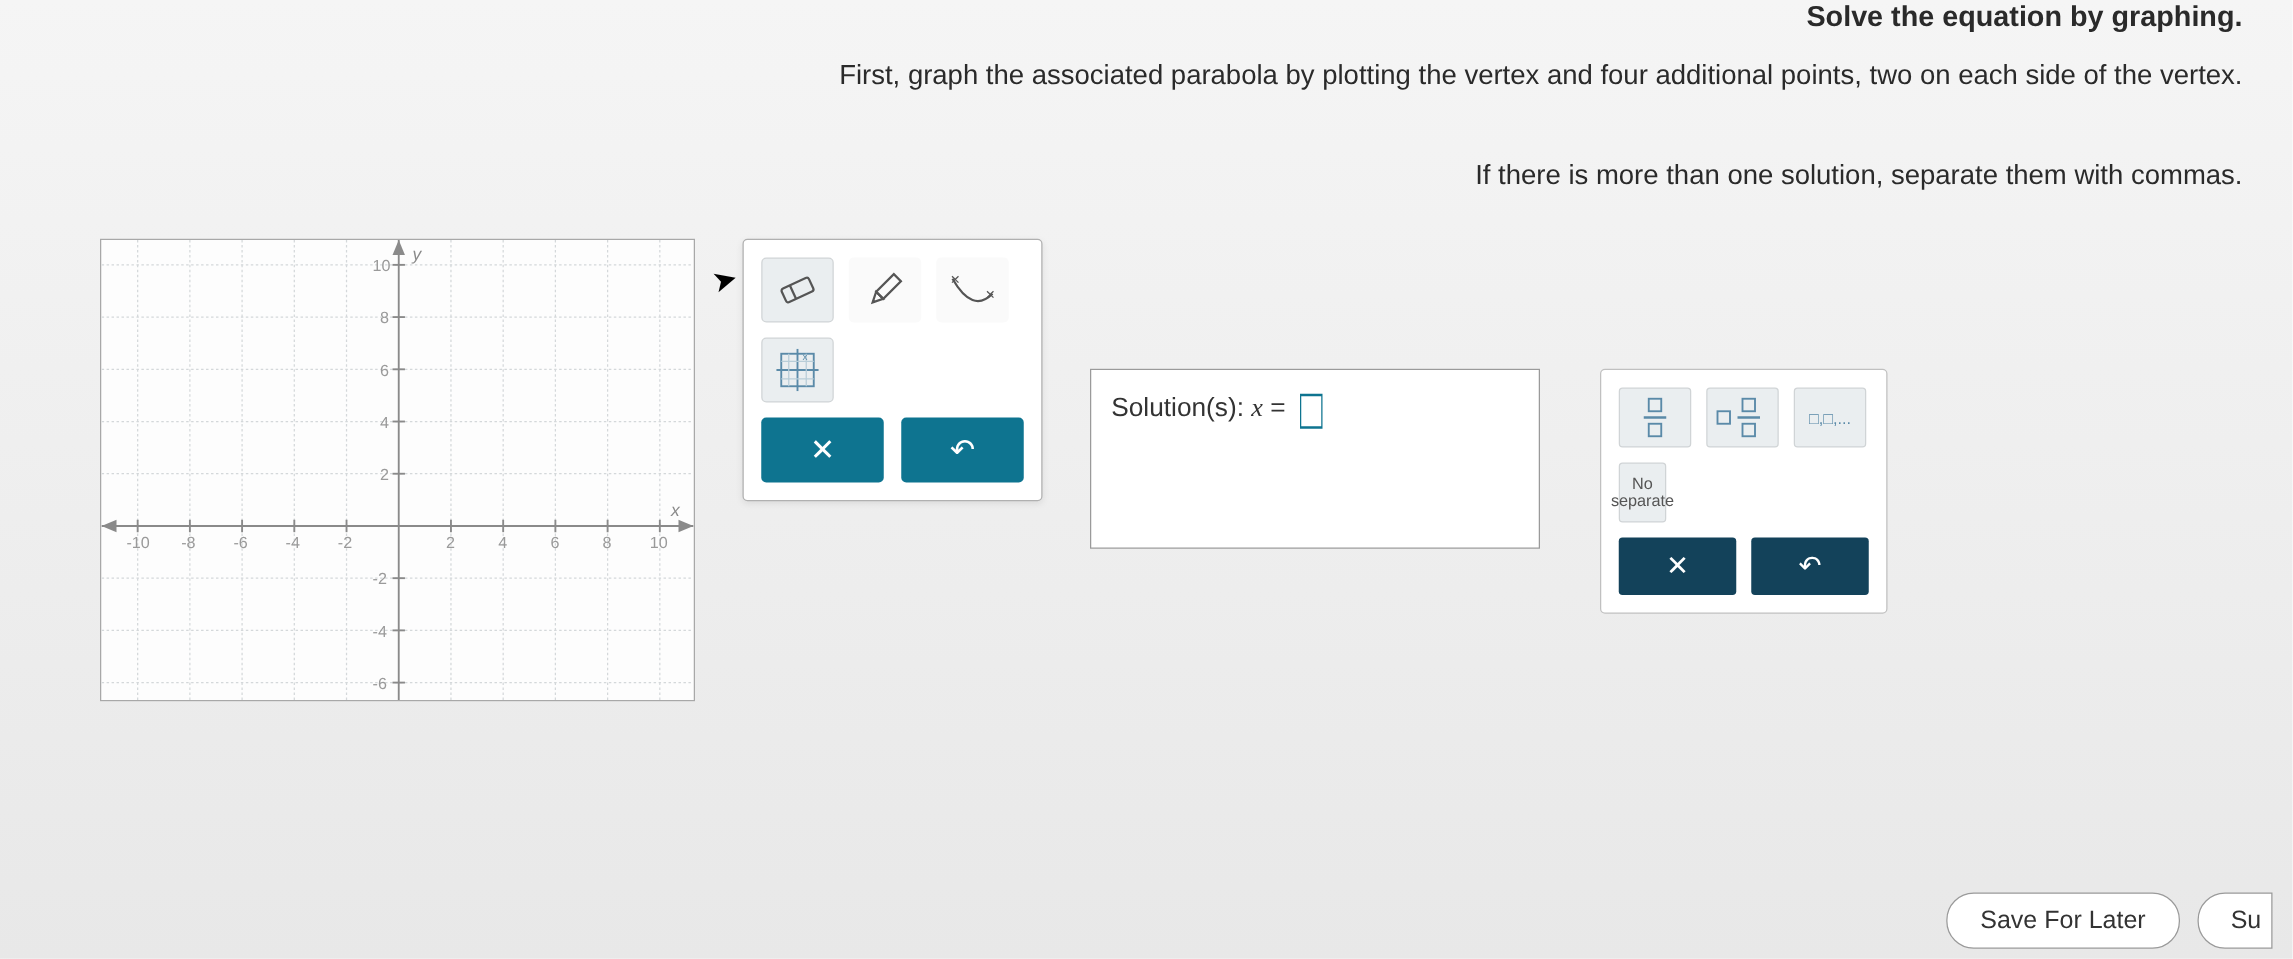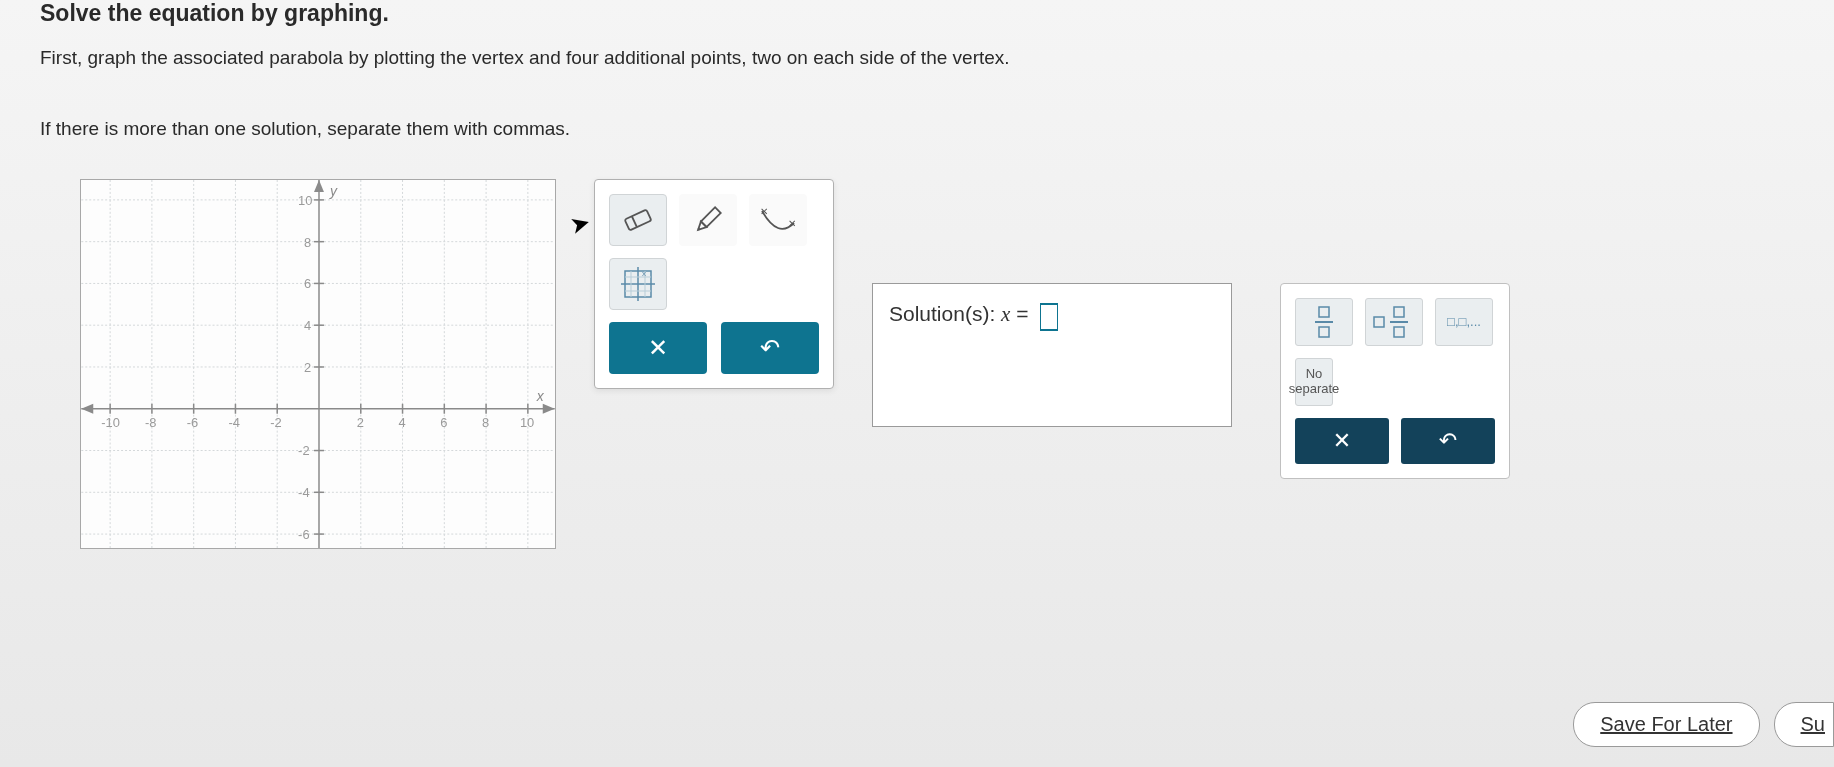--- a/index.html
+++ b/index.html
@@ -11,40 +11,41 @@
       font-family: Arial, sans-serif;
       background: linear-gradient(to bottom, #f5f5f5 0%, #e8e8e8 100%);
       color: #333;
       width: 1834px;
       height: 767px;
       overflow: hidden;
       position: relative;
     }
     .problem-text {
       padding: 0 40px;
+      text-align: right;
     }
     .main-instruction {
       font-size: 23px;
       font-weight: 600;
       color: #2a2a2a;
       margin-bottom: 18px;
     }
     .equation {
       font-size: 26px;
       font-style: italic;
       font-family: 'Times New Roman', serif;
       margin-left: 58px;
       margin-bottom: 24px;
     }
     .equation sup {
       font-size: 18px;
       vertical-align: super;
     }
     .sub-instruction {
-      font-size: 19px;
+      font-size: 22px;
       color: #2a2a2a;
       margin-bottom: 18px;
       line-height: 1.4;
     }
     .workspace {
       display: flex;
       align-items: flex-start;
       padding: 18px 40px 0 80px;
       gap: 38px;
     }
@@ -187,26 +188,25 @@
     .cursor-arrow {
       position: absolute;
       left: 570px;
       top: 210px;
       font-size: 24px;
       color: #000;
       transform: rotate(-15deg);
     }
     .footer {
       position: absolute;
-      bottom: 16px;
+      bottom: 4px;
       right: 0;
       display: flex;
       gap: 14px;
-      padding: 10px 0 4px 0;
-      text-decoration: underline;
+      padding: 10px 16px 4px 0;
     }
     .footer-btn {
       border: 1px solid #9a9a9a;
       background: #fff;
       border-radius: 22px;
       padding: 10px 26px;
       font-size: 20px;
       color: #333;
       cursor: pointer;
     }

